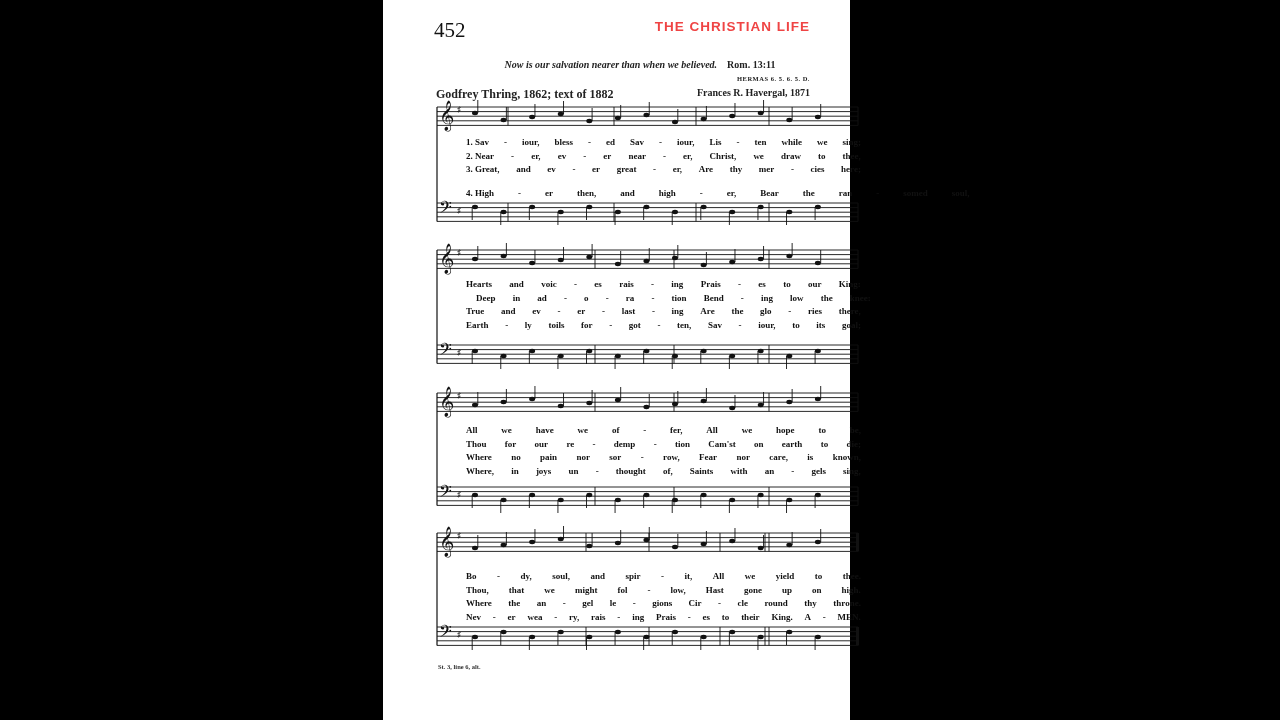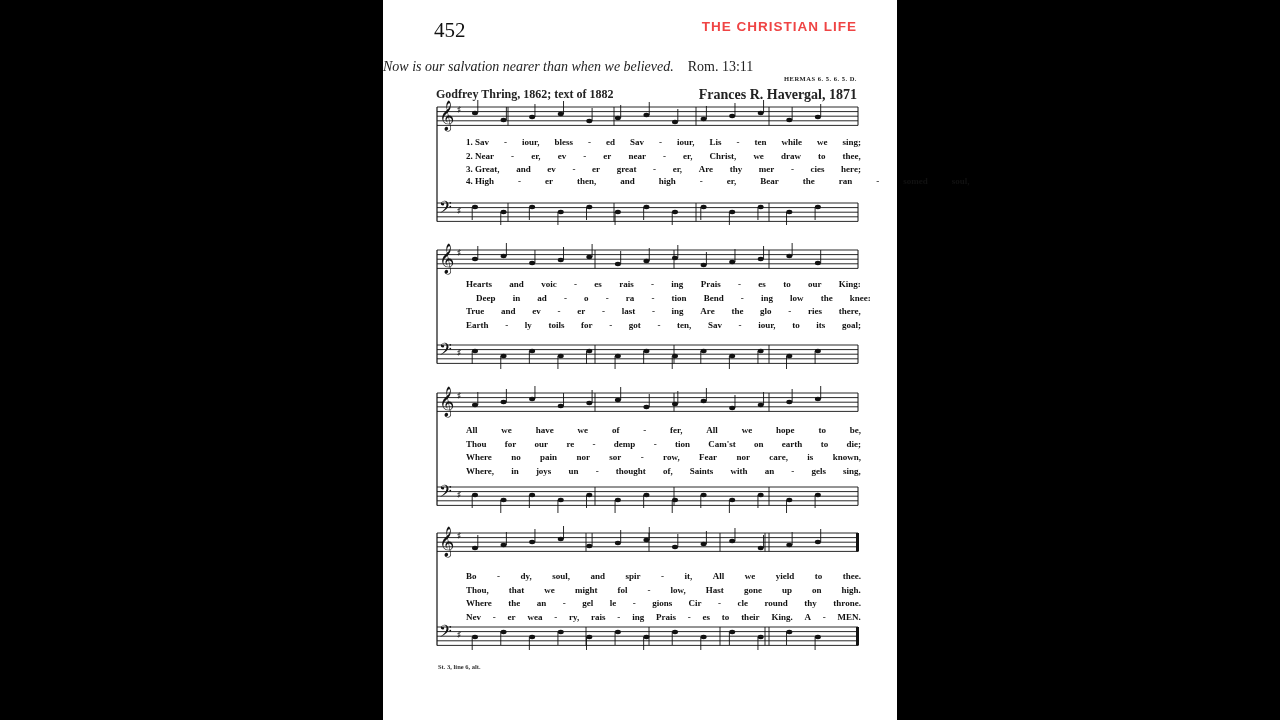--- a/index.html
+++ b/index.html
@@ -1,25 +1,25 @@
 <!DOCTYPE html>
 <html><head>
 <meta charset="utf-8">
 <style>
   html, body { margin:0; padding:0; }
   body { width:1280px; height:720px; background:#000; position:relative; overflow:hidden; font-family:"Liberation Serif", serif; }
-  .page { position:absolute; left:383px; top:0; width:514px; height:720px; background:#fff; }
+  .page { position:absolute; left:383px; top:0; width:467px; height:720px; background:#fff; }
   .abs { position:absolute; }
   .hymn-no { left:51px; top:18px; font-size:21px; color:#111; font-family:"Liberation Serif", serif; }
   .section { right:40px; top:19px; font-size:13.5px; letter-spacing:1px; font-weight:bold; color:#ef4444; font-family:"Liberation Sans", sans-serif; }
-  .epigraph { left:0; width:514px; top:59px; font-size:14px; font-weight:normal; color:#222; }
+  .epigraph { left:0; width:514px; top:59px; text-align:center; font-size:10px; font-weight:bold; color:#222; }
   .epigraph i { font-style:italic; }
   .tune { right:40px; top:75px; font-size:6.5px; font-weight:bold; letter-spacing:0.5px; color:#222; }
   .author { left:53px; top:87px; font-size:12px; font-weight:bold; color:#222; }
-  .composer { right:40px; top:87px; font-size:14px; font-weight:bold; color:#222; }
+  .composer { right:40px; top:87px; font-size:10px; font-weight:bold; color:#222; }
   .footnote { left:55px; top:663px; font-size:6.5px; font-weight:bold; color:#333; }
   svg.music { position:absolute; left:0; top:0; }
   .lyric-line { position:absolute; left:83px; width:395px; font-size:9px; font-weight:bold; color:#111; white-space:pre; display:flex; justify-content:space-between; }
   .lyric-line span { display:inline-block; }
 </style>
 </head>
 <body>
 
 <div class="page">
   <div class="abs hymn-no">452</div>
@@ -341,21 +341,21 @@
       <ellipse cx="434.9" cy="542" rx="3" ry="2.2" fill="#111111"></ellipse>
       <line x1="437.7" x2="437.7" y1="542" y2="529" stroke="#111111" stroke-width="0.9"></line>
       <ellipse cx="434.9" cy="637" rx="3" ry="2.2" fill="#111111"></ellipse>
       <line x1="432.09999999999997" x2="432.09999999999997" y1="637" y2="650" stroke="#111111" stroke-width="0.9"></line>
     </svg>
 
   <div id="lyrics">
       <div class="lyric-line" style="top: 137px;"><span>1. Sav</span><span>-</span><span>iour,</span><span>bless</span><span>-</span><span>ed</span><span>Sav</span><span>-</span><span>iour,</span><span>Lis</span><span>-</span><span>ten</span><span>while</span><span>we</span><span>sing;</span></div>
       <div class="lyric-line" style="top: 150.5px;"><span>2. Near</span><span>-</span><span>er,</span><span>ev</span><span>-</span><span>er</span><span>near</span><span>-</span><span>er,</span><span>Christ,</span><span>we</span><span>draw</span><span>to</span><span>thee,</span></div>
       <div class="lyric-line" style="top: 164px;"><span>3. Great,</span><span>and</span><span>ev</span><span>-</span><span>er</span><span>great</span><span>-</span><span>er,</span><span>Are</span><span>thy</span><span>mer</span><span>-</span><span>cies</span><span>here;</span></div>
-      <div class="lyric-line" style="top: 176px; gap: 24px;"><span>4. High</span><span>-</span><span>er</span><span>then,</span><span>and</span><span>high</span><span>-</span><span>er,</span><span>Bear</span><span>the</span><span>ran</span><span>-</span><span>somed</span><span>soul,</span></div>
+      <div class="lyric-line" style="top: 188px; gap: 24px;"><span>4. High</span><span>-</span><span>er</span><span>then,</span><span>and</span><span>high</span><span>-</span><span>er,</span><span>Bear</span><span>the</span><span>ran</span><span>-</span><span>somed</span><span>soul,</span></div>
       <div class="lyric-line" style="top: 279px;"><span>Hearts</span><span>and</span><span>voic</span><span>-</span><span>es</span><span>rais</span><span>-</span><span>ing</span><span>Prais</span><span>-</span><span>es</span><span>to</span><span>our</span><span>King:</span></div>
       <div class="lyric-line" style="top: 292.5px; padding-left: 10px;"><span>Deep</span><span>in</span><span>ad</span><span>-</span><span>o</span><span>-</span><span>ra</span><span>-</span><span>tion</span><span>Bend</span><span>-</span><span>ing</span><span>low</span><span>the</span><span>knee:</span></div>
       <div class="lyric-line" style="top: 306px;"><span>True</span><span>and</span><span>ev</span><span>-</span><span>er</span><span>-</span><span>last</span><span>-</span><span>ing</span><span>Are</span><span>the</span><span>glo</span><span>-</span><span>ries</span><span>there,</span></div>
       <div class="lyric-line" style="top: 319.5px;"><span>Earth</span><span>-</span><span>ly</span><span>toils</span><span>for</span><span>-</span><span>got</span><span>-</span><span>ten,</span><span>Sav</span><span>-</span><span>iour,</span><span>to</span><span>its</span><span>goal;</span></div>
       <div class="lyric-line" style="top: 425px;"><span>All</span><span>we</span><span>have</span><span>we</span><span>of</span><span>-</span><span>fer,</span><span>All</span><span>we</span><span>hope</span><span>to</span><span>be,</span></div>
       <div class="lyric-line" style="top: 438.5px;"><span>Thou</span><span>for</span><span>our</span><span>re</span><span>-</span><span>demp</span><span>-</span><span>tion</span><span>Cam'st</span><span>on</span><span>earth</span><span>to</span><span>die;</span></div>
       <div class="lyric-line" style="top: 452px;"><span>Where</span><span>no</span><span>pain</span><span>nor</span><span>sor</span><span>-</span><span>row,</span><span>Fear</span><span>nor</span><span>care,</span><span>is</span><span>known,</span></div>
       <div class="lyric-line" style="top: 465.5px;"><span>Where,</span><span>in</span><span>joys</span><span>un</span><span>-</span><span>thought</span><span>of,</span><span>Saints</span><span>with</span><span>an</span><span>-</span><span>gels</span><span>sing,</span></div>
       <div class="lyric-line" style="top: 571px;"><span>Bo</span><span>-</span><span>dy,</span><span>soul,</span><span>and</span><span>spir</span><span>-</span><span>it,</span><span>All</span><span>we</span><span>yield</span><span>to</span><span>thee.</span></div>
       <div class="lyric-line" style="top: 584.5px;"><span>Thou,</span><span>that</span><span>we</span><span>might</span><span>fol</span><span>-</span><span>low,</span><span>Hast</span><span>gone</span><span>up</span><span>on</span><span>high.</span></div>

